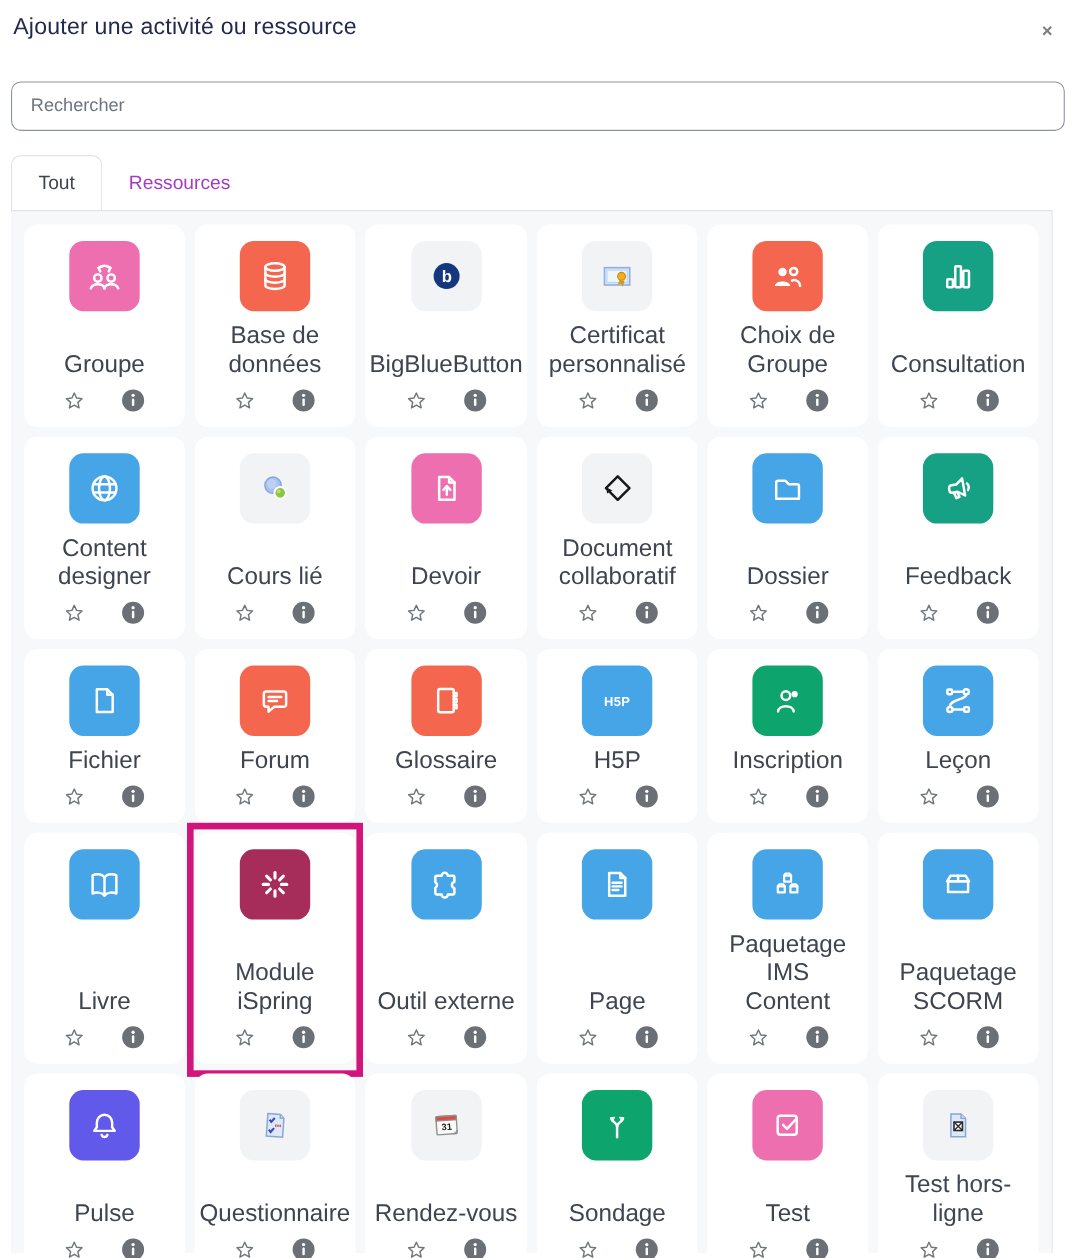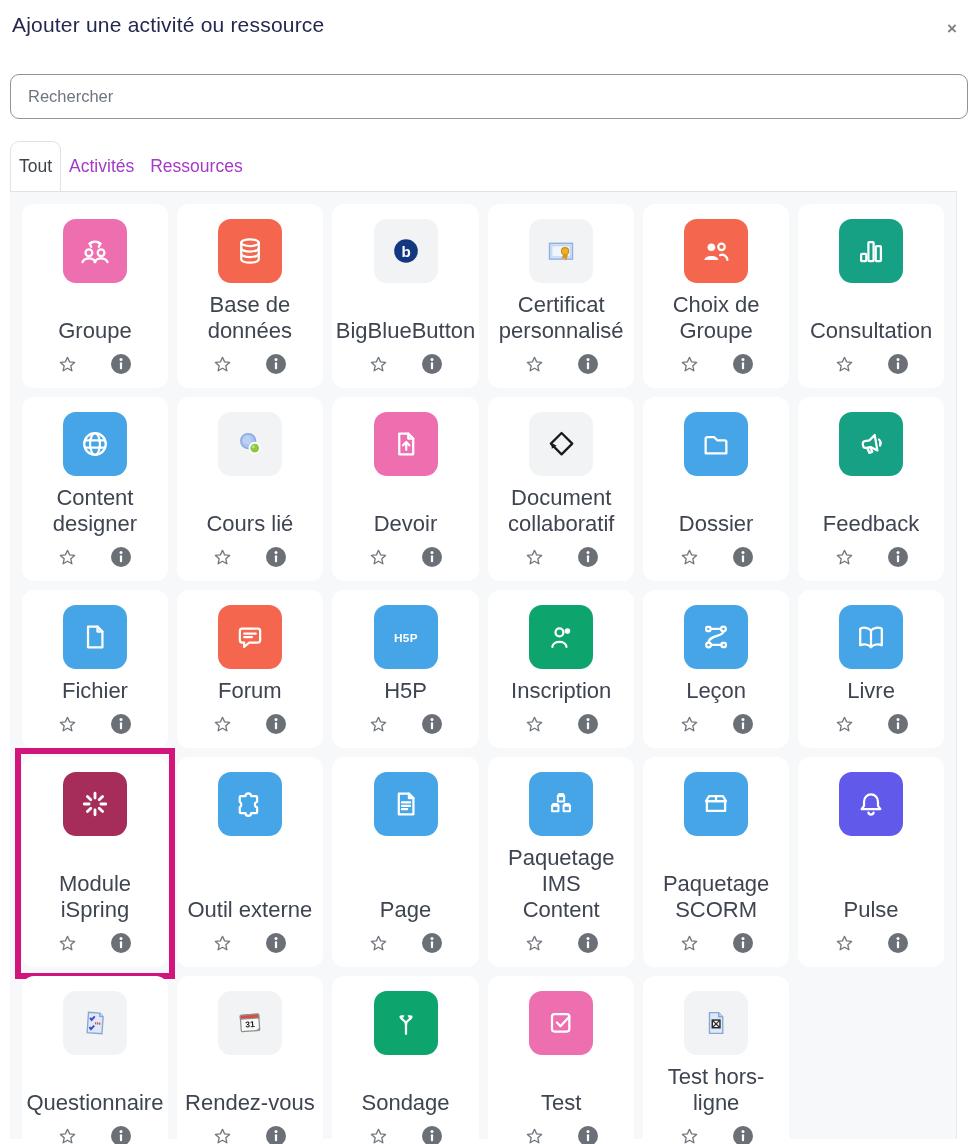--- a/index.html
+++ b/index.html
@@ -15,21 +15,21 @@
   .search-wrap{margin:37px 11px 10px 10px;}
   .search-input{
     width:100%;box-sizing:border-box;height:45px;
     border:1px solid #8e949c;border-radius:9px;background:#fff;
     padding:0 17px;font-size:16.5px;color:#3e4450;outline:none;
     font-family:"Liberation Sans",sans-serif;
   }
   .search-input::placeholder{color:#6d757e;opacity:1;}
   .tabs{display:flex;margin:22px 0 0 10px;position:relative;z-index:2;}
   .tab{
-    height:50px;padding:0 8px;display:flex;align-items:center;
+    height:50px;padding:0 24px;display:flex;align-items:center;
     background:transparent;border:none;font-size:17.5px;color:#a43ac8;cursor:pointer;
     font-family:"Liberation Sans",sans-serif;
   }
   .tab.active{
     background:#fff;border:1px solid #dfe2e6;border-bottom:none;
     border-radius:9px 9px 0 0;color:#3e434c;margin-bottom:-1px;padding-bottom:1px;z-index:3;
   }
   .panel{
     margin-left:10px;width:947px;height:948px;box-sizing:border-box;
     border-top:1px solid #dfe2e6;border-right:1px solid #e6e8eb;
@@ -64,21 +64,20 @@
   <div class="title">Ajouter une activité ou ressource</div>
   <div class="close-btn">×</div>
 </div>
 
 <div class="search-wrap">
   <input class="search-input" type="text" placeholder="Rechercher" style="">
 </div>
 
 <div class="tabs">
   <button class="tab active">Tout</button>
-  <button class="tab">Activités</button>
   <button class="tab">Ressources</button>
 </div>
 
 <div class="panel">
   <div class="grid">
       <div class="card">
         <div class="tile" style="background: rgb(237, 111, 176);">
           <svg viewBox="0 0 32 32" width="36" height="36" fill="none" stroke="#fff" stroke-width="2" stroke-linecap="round" stroke-linejoin="round">
             <path d="M11.2 9.4 C13.9 7 18.1 7 20.8 9.4"></path>
             <path d="M11.2 9.4 l3 -1.5 M11.2 9.4 l1.4 2.8"></path>
@@ -401,20 +400,43 @@
         </div>
       </div>
       <div class="card">
         <div class="tile" style="background: rgb(244, 102, 78);">
           <svg viewBox="0 0 32 32" width="36" height="36" fill="none" stroke="#fff" stroke-width="2" stroke-linecap="round" stroke-linejoin="round">
             <path d="M9 8.6 h14 a2 2 0 0 1 2 2 v8.3 a2 2 0 0 1 -2 2 h-7.6 l-4.6 3.9 v-3.9 H9 a2 2 0 0 1 -2 -2 v-8.3 a2 2 0 0 1 2 -2 z"></path>
             <path d="M10.9 13 h10.2 M10.9 16.2 h6.8"></path>
           </svg>
         </div>
         <div class="label">Forum</div>
+        <div class="actions">
+          <span class="star">
+            <svg viewBox="0 0 24 24" width="21" height="21">
+              <path d="M12 3.8 l2.4 5.2 5.7 0.6 -4.3 3.9 1.2 5.7 -5 -2.9 -5 2.9 1.2 -5.7 -4.3 -3.9 5.7 -0.6 z" fill="none" stroke="#70767d" stroke-width="1.5" stroke-linejoin="round"></path>
+            </svg>
+          </span>
+          <span class="info">
+            <svg viewBox="0 0 22 22" width="22" height="22">
+              <circle cx="11" cy="11" r="10" fill="#6b7077"></circle>
+              <rect x="9.9" y="9.2" width="2.2" height="7" rx="1" fill="#fff"></rect>
+              <circle cx="11" cy="6.4" r="1.5" fill="#fff"></circle>
+            </svg>
+          </span>
+        </div>
+      </div>
+      <div class="card">
+        <div class="tile" style="background: rgb(244, 102, 78);">
+          <svg viewBox="0 0 32 32" width="36" height="36" fill="none" stroke="#fff" stroke-width="2" stroke-linecap="round" stroke-linejoin="round">
+            <rect x="9.2" y="6.6" width="12.6" height="18.8" rx="1.6"></rect>
+            <path d="M21.8 9.7 h2.3 v2.7 h-2.3 M21.8 14.6 h2.3 v2.7 h-2.3 M21.8 19.5 h2.3 v2.7 h-2.3"></path>
+          </svg>
+        </div>
+        <div class="label">Glossaire</div>
         <div class="actions">
           <span class="star">
             <svg viewBox="0 0 24 24" width="21" height="21">
               <path d="M12 3.8 l2.4 5.2 5.7 0.6 -4.3 3.9 1.2 5.7 -5 -2.9 -5 2.9 1.2 -5.7 -4.3 -3.9 5.7 -0.6 z" fill="none" stroke="#70767d" stroke-width="1.5" stroke-linejoin="round"></path>
             </svg>
           </span>
           <span class="info">
             <svg viewBox="0 0 22 22" width="22" height="22">
               <circle cx="11" cy="11" r="10" fill="#6b7077"></circle>
               <rect x="9.9" y="9.2" width="2.2" height="7" rx="1" fill="#fff"></rect>

